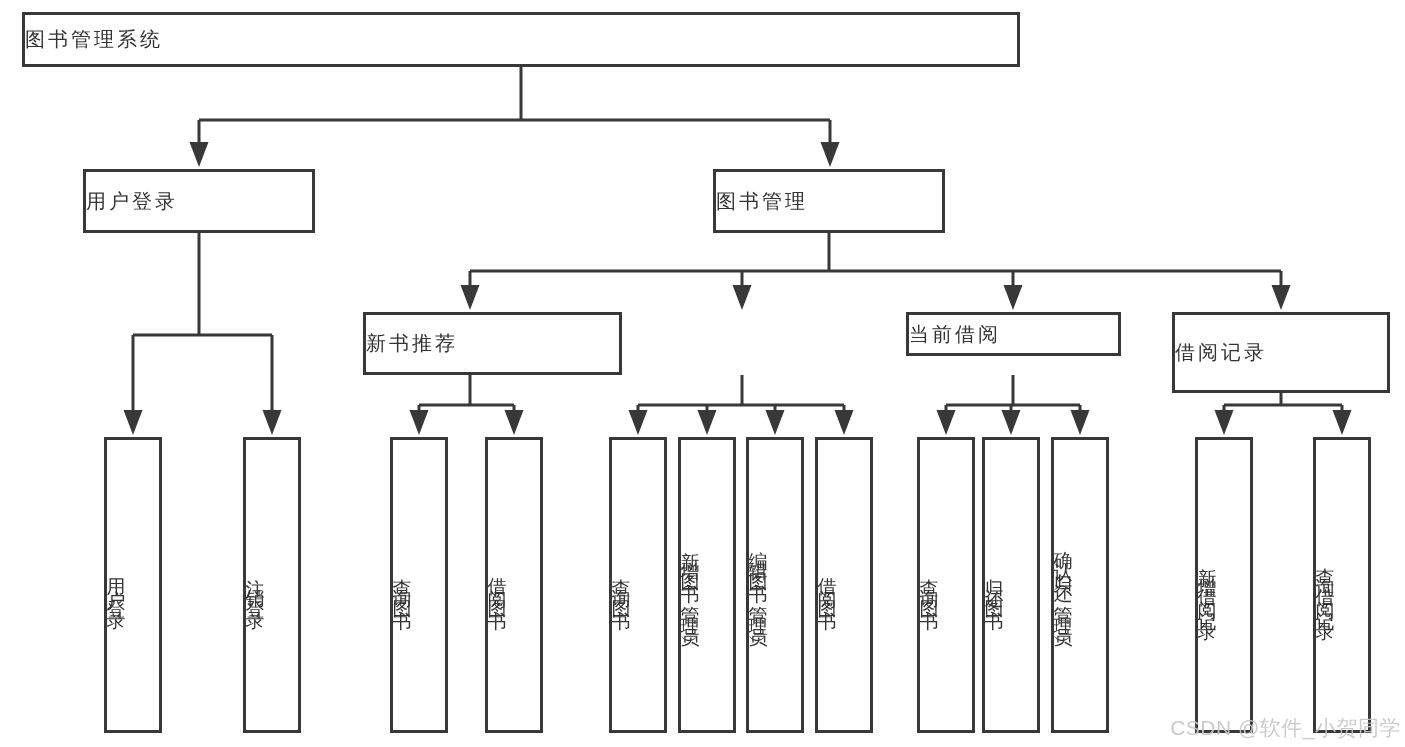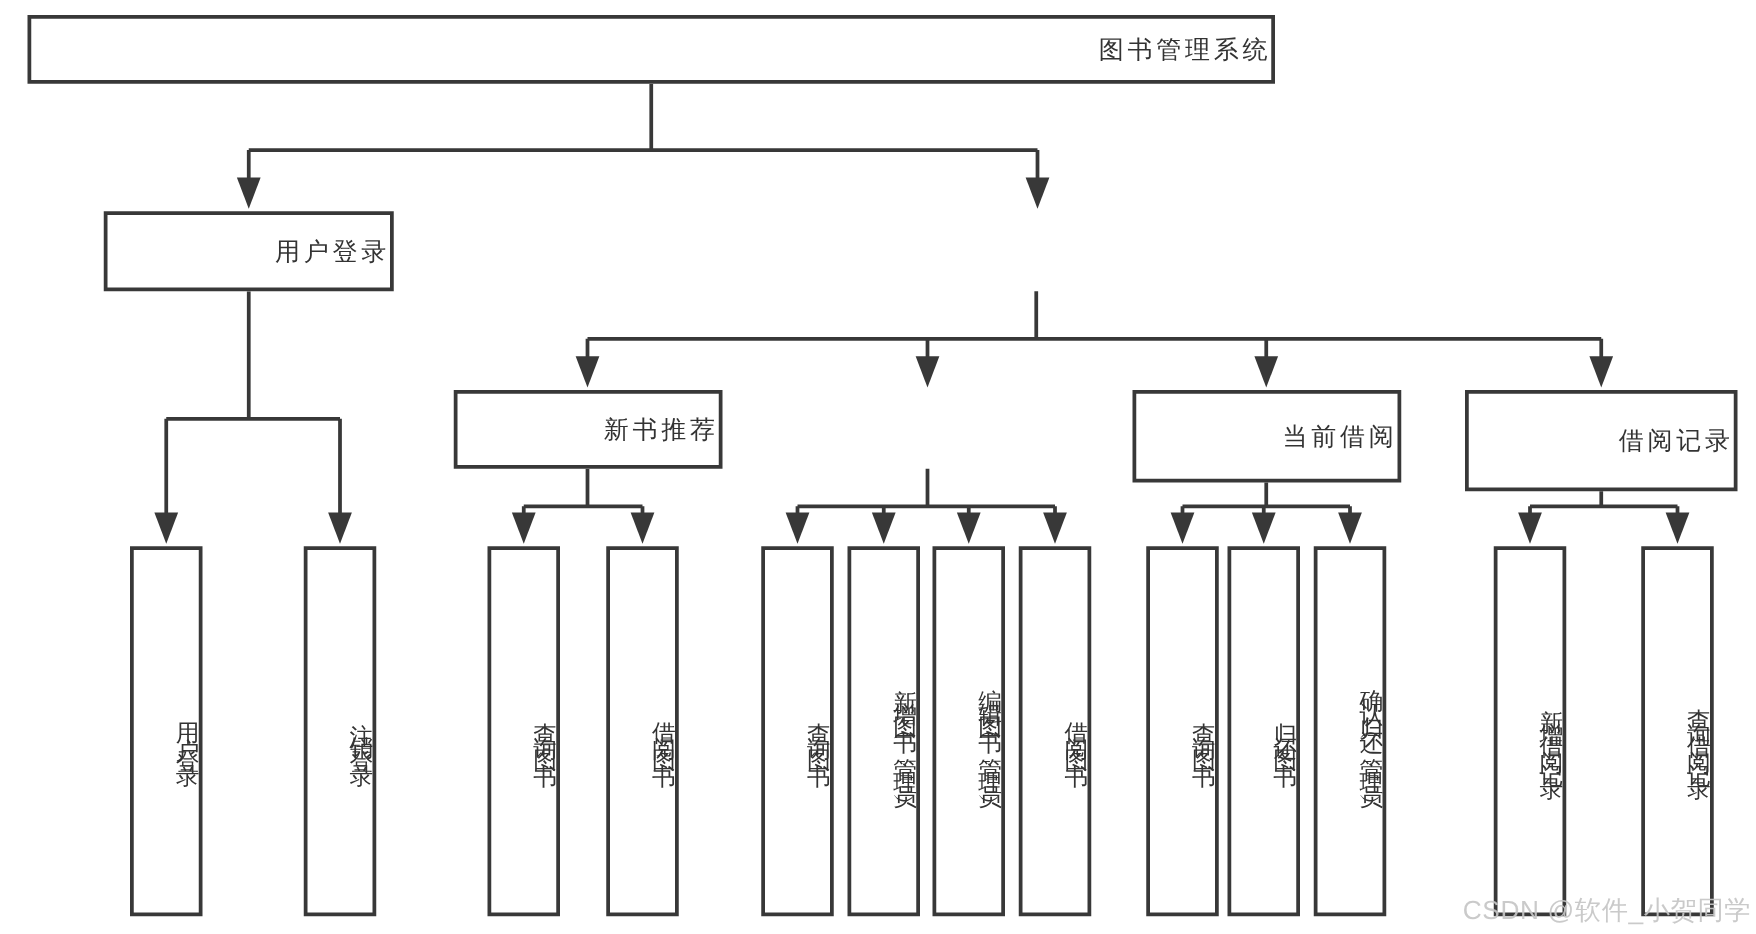--- a/index.html
+++ b/index.html
@@ -23,21 +23,21 @@
     height: 747px;
     pointer-events: none;
   }
   .box {
     position: absolute;
     box-sizing: border-box;
     border: 3px solid #383838;
     background: #ffffff;
     display: flex;
     align-items: center;
-    justify-content: flex-end;
+    justify-content: flex-start;
     color: #333333;
   }
   .box .lbl {
     font-size: 20px;
     letter-spacing: 3px;
     white-space: nowrap;
     color: #333333;
   }
   .box.v .vlbl {
     writing-mode: vertical-rl;
@@ -96,25 +96,28 @@
     </g>
   </svg>
 
   <div class="box h" style="left:22px; top:12px; width:998px; height:55px;">
     <span class="lbl">图书管理系统</span>
   </div>
 
   <div class="box h" style="left:83px; top:169px; width:232px; height:64px;">
     <span class="lbl">用户登录</span>
   </div>
+  <div class="box h" style="left:713px; top:169px; width:232px; height:64px;">
+    <span class="lbl">图书管理</span>
+  </div>
 
-  <div class="box h" style="left:363px; top:312px; width:215px; height:63px;">
+  <div class="box h" style="left:363px; top:312px; width:259px; height:63px;">
     <span class="lbl">新书推荐</span>
   </div>
-  <div class="box h" style="left:906px; top:312px; width:215px; height:74px;">
+  <div class="box h" style="left:906px; top:312px; width:215px; height:44px;">
     <span class="lbl">当前借阅</span>
   </div>
   <div class="box h" style="left:1172px; top:312px; width:218px; height:81px;">
     <span class="lbl">借阅记录</span>
   </div>
 
   <div class="box v" style="left:104px; top:437px; width:58px; height:296px;">
     <span class="vlbl">用户登录</span>
   </div>
   <div class="box v" style="left:243px; top:437px; width:58px; height:296px;">

